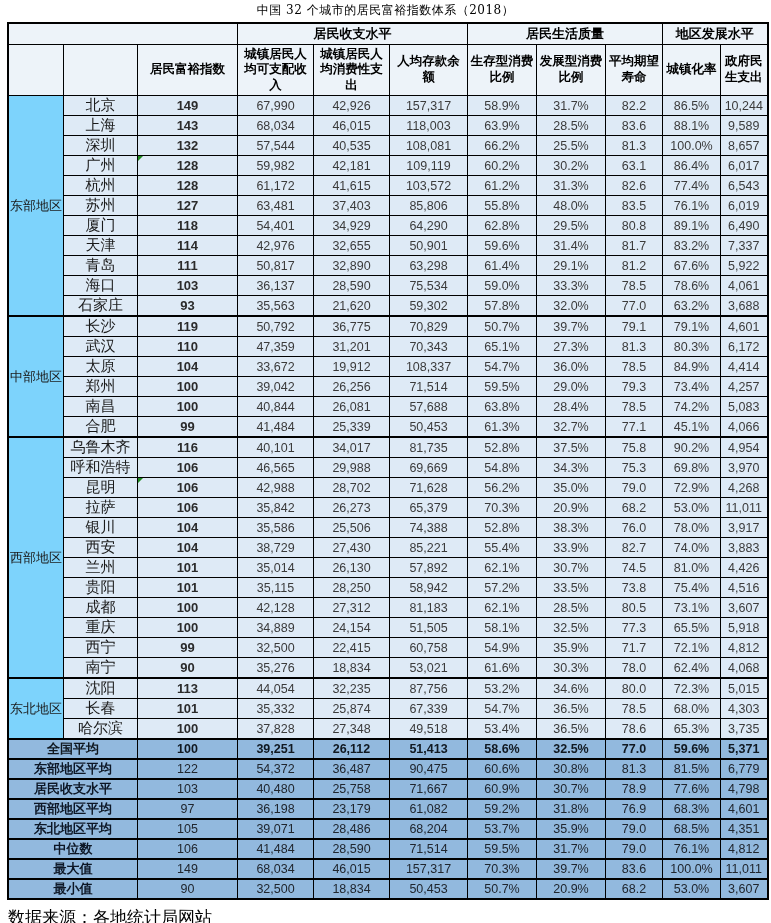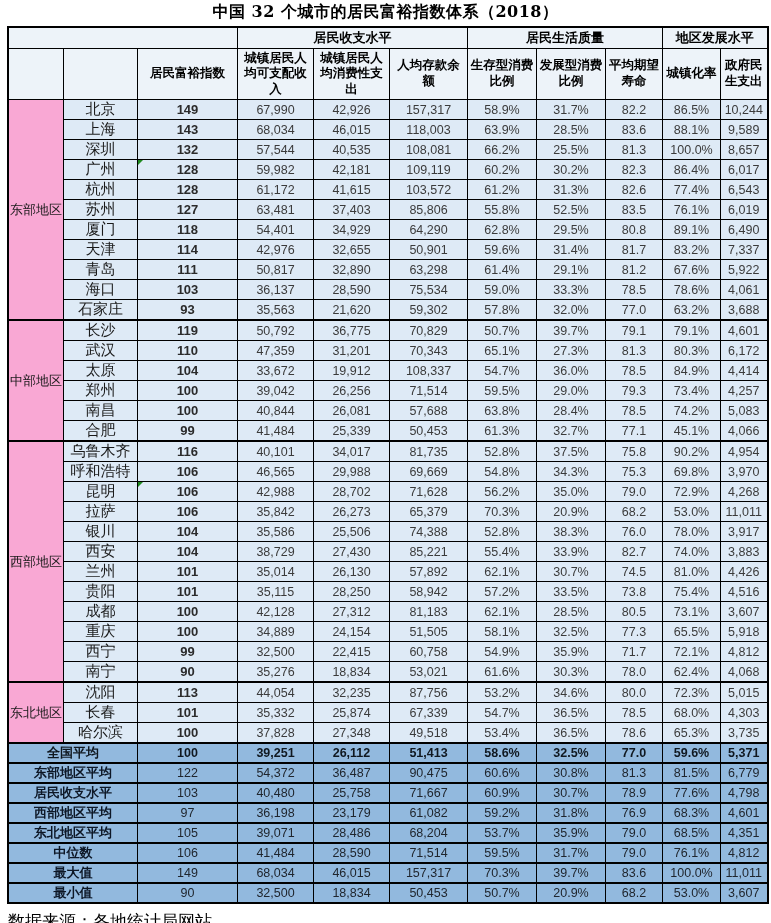--- a/index.html
+++ b/index.html
@@ -5,42 +5,42 @@
   html,body{margin:0;padding:0;background:#ffffff;}
   body{
     width:771px;height:923px;overflow:hidden;
     font-family:"Liberation Sans","DejaVu Sans",sans-serif;
     color:#222;
   }
   .page{width:771px;height:923px;position:relative;}
   .title{
     text-align:center;
     font-family:"DejaVu Serif","Liberation Serif",serif;
-    font-size:16px;font-weight:700;color:#000;
+    font-size:12px;font-weight:400;color:#000;
     padding:2px 0 3px 0;letter-spacing:0.5px;
   }
   table{
     border-collapse:collapse;table-layout:fixed;
     margin-left:7px;
     border:2px solid #000;
   }
   td,th{
     border:1px solid #000;
     text-align:center;vertical-align:middle;
     padding:0 1px;overflow:hidden;white-space:nowrap;
     font-size:12.5px;font-weight:normal;
   }
   
   thead th{background:#edf3f9;color:#000;font-weight:bold;white-space:normal;line-height:1.25;}
   tr.grouprow th{height:20px;font-size:13px;}
   tr.colrow th{height:50px;font-size:12.5px;padding:0 2px;}
   th.corner{background:#edf3f9;}
   
   tbody td{background:#deeaf6;height:19px;color:#3b3b3b;}
-  td.region{color:#1a1a1a;font-size:13px;background:#f9a8d4;}
+  td.region{color:#1a1a1a;font-size:13px;background:#7dd3fc;}
   td.city{color:#1a1a1a;font-size:15px;}
   td.idx{font-weight:bold;color:#2b2b2b;font-size:13px;position:relative;}
   tr.group-start td{border-top-width:2px;}
   
   tr.summary td{
     background:#92b9de;height:17px;
     border-top-width:2px;border-bottom-width:2px;color:#20262e;
   }
   tr.summary td.sumlabel{font-weight:bold;color:#0d1726;font-size:13px;}
   tr.summary.allbold td{font-weight:bold;color:#101820;}
@@ -134,21 +134,21 @@
           <td>8,657</td>
         </tr>
         <tr>
           <td class="city">广州</td>
           <td class="idx">128<div class="marker"></div></td>
           <td>59,982</td>
           <td>42,181</td>
           <td>109,119</td>
           <td>60.2%</td>
           <td>30.2%</td>
-          <td>82.3</td>
+          <td>63.1</td>
           <td>86.4%</td>
           <td>6,017</td>
         </tr>
         <tr>
           <td class="city">杭州</td>
           <td class="idx">128</td>
           <td>61,172</td>
           <td>41,615</td>
           <td>103,572</td>
           <td>61.2%</td>
@@ -157,21 +157,21 @@
           <td>77.4%</td>
           <td>6,543</td>
         </tr>
         <tr>
           <td class="city">苏州</td>
           <td class="idx">127</td>
           <td>63,481</td>
           <td>37,403</td>
           <td>85,806</td>
           <td>55.8%</td>
-          <td>52.5%</td>
+          <td>48.0%</td>
           <td>83.5</td>
           <td>76.1%</td>
           <td>6,019</td>
         </tr>
         <tr>
           <td class="city">厦门</td>
           <td class="idx">118</td>
           <td>54,401</td>
           <td>34,929</td>
           <td>64,290</td>

